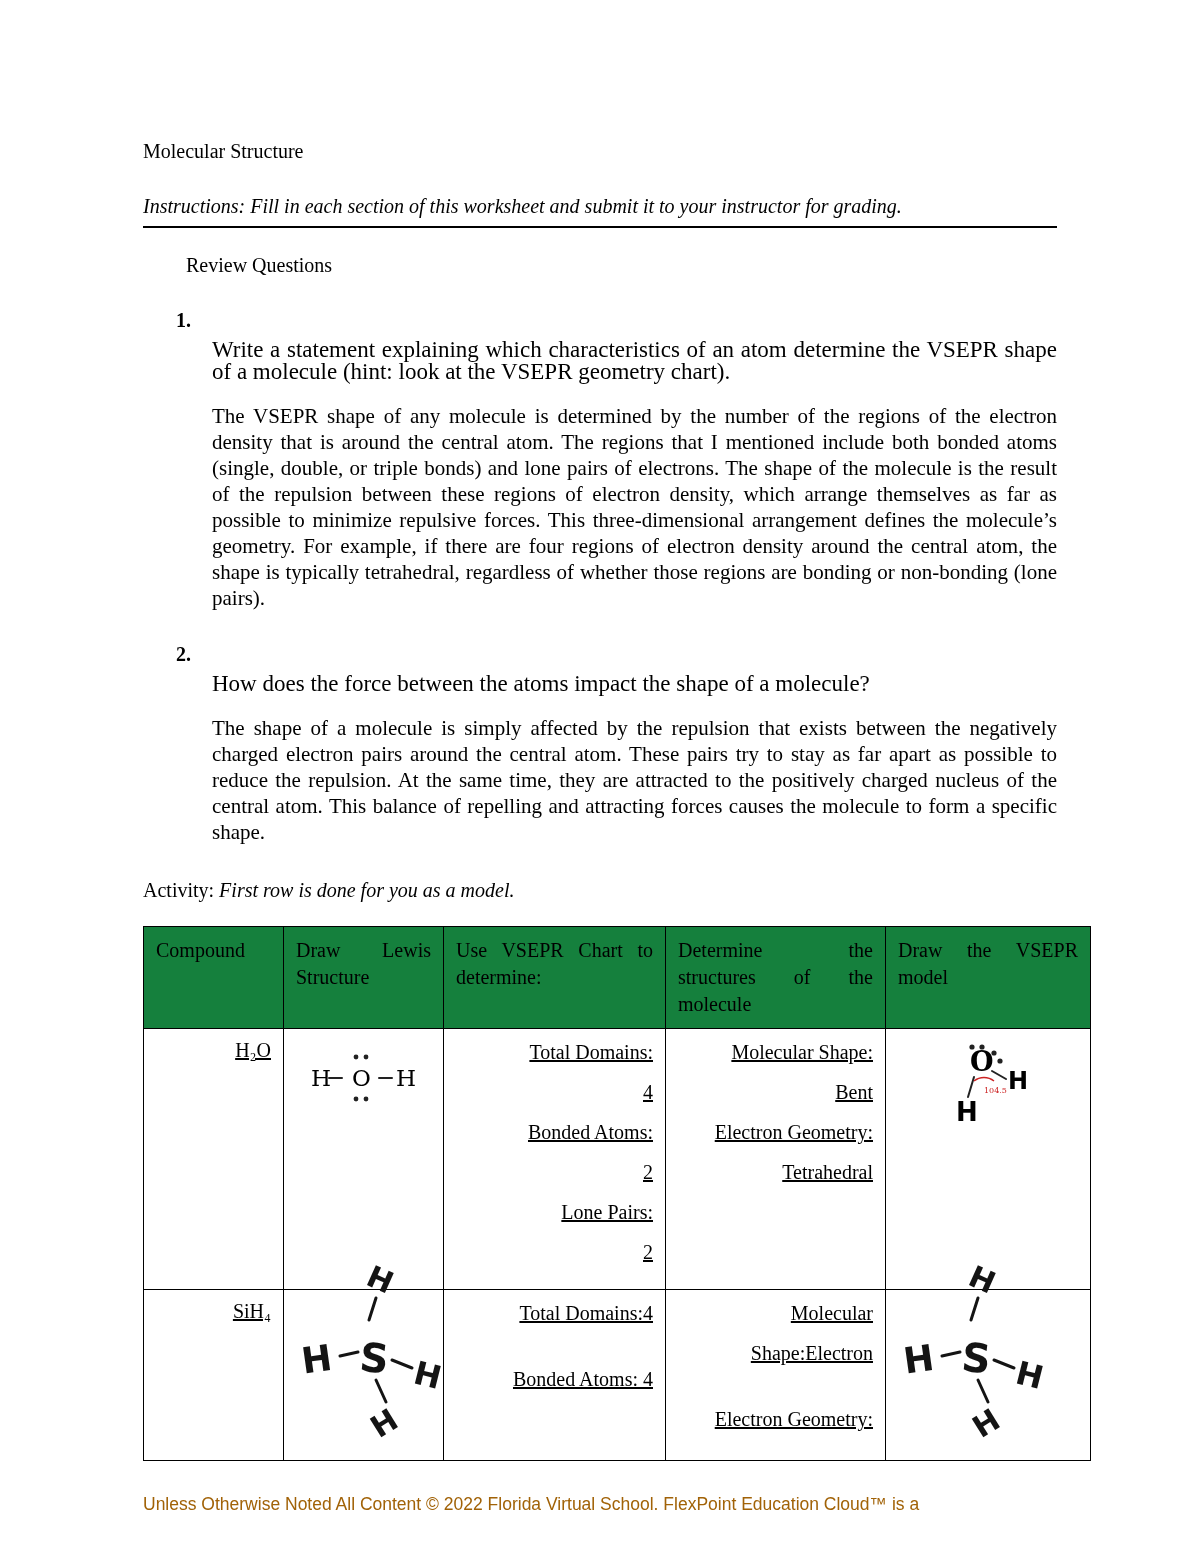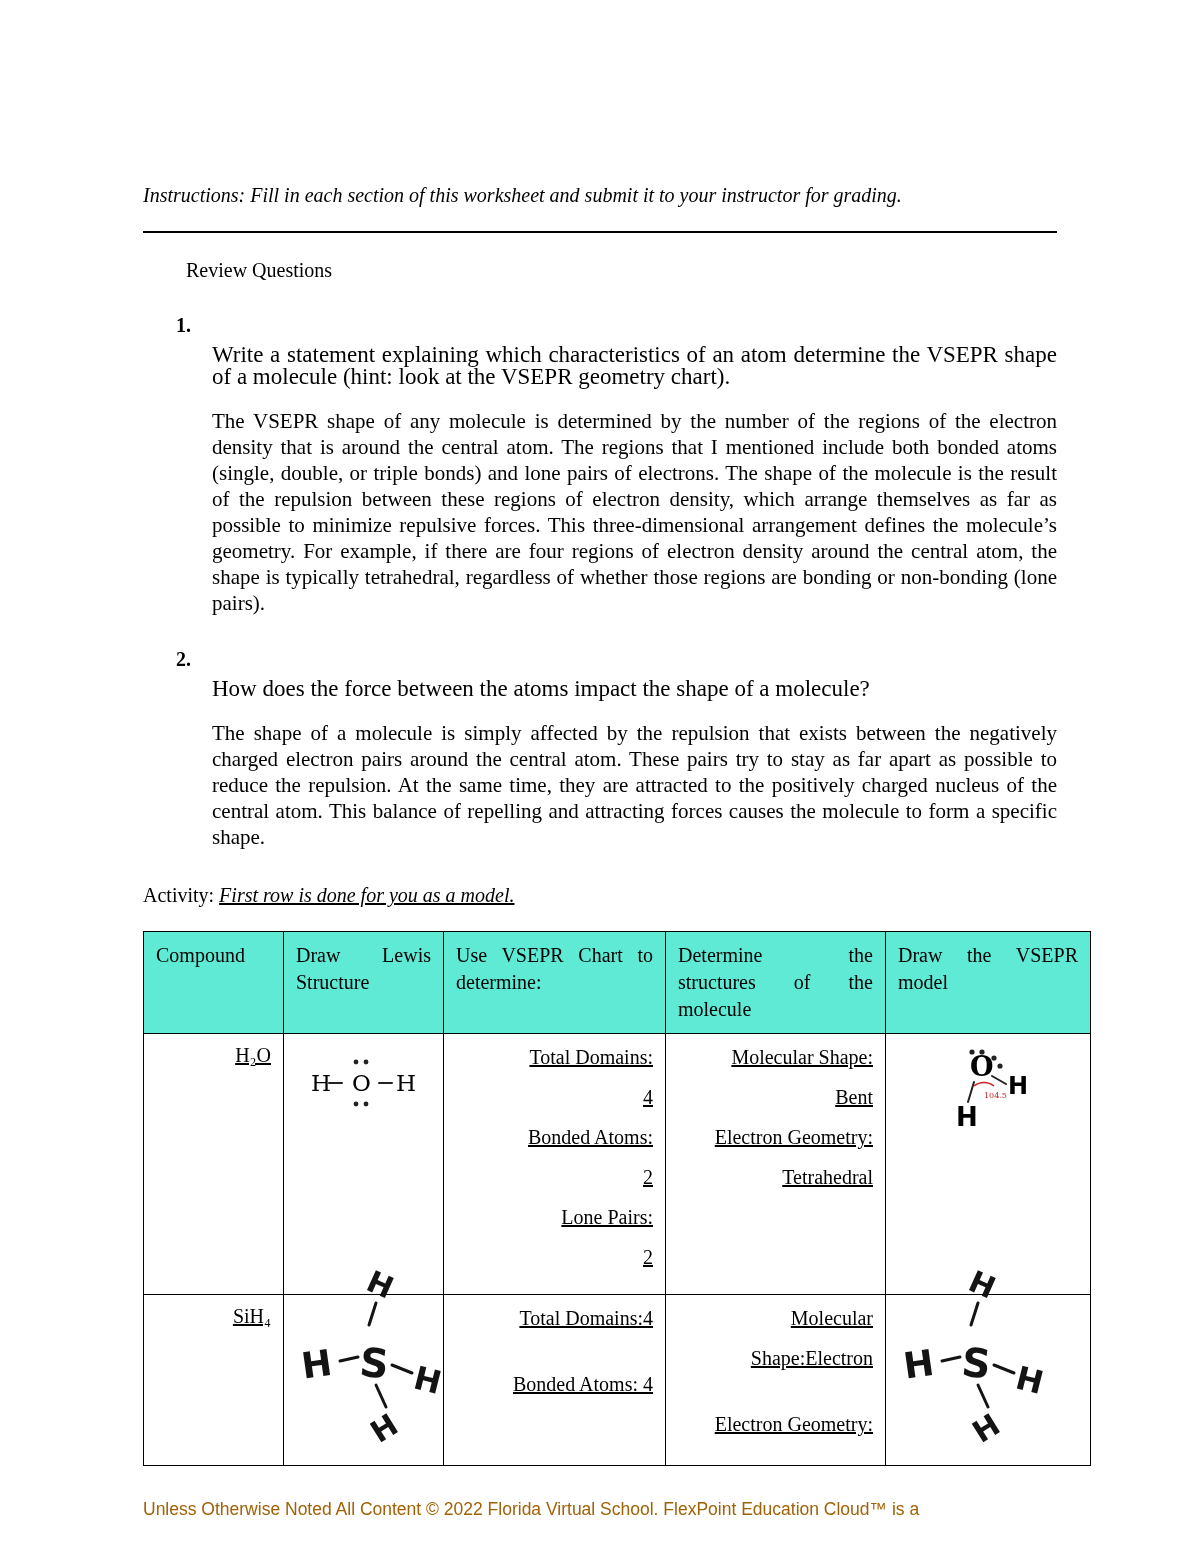--- a/index.html
+++ b/index.html
@@ -9,57 +9,57 @@
     font-family:"Liberation Serif", serif;
     color:#000;
     position:relative;
     overflow:hidden;
   }
   .content { margin-left:143px; width:914px; padding-top:140px; }
 
   .title { font-size:20px; font-weight:normal; }
 
   .instructions {
-    margin-top:44px;
+    margin-top:32px;
     font-style:italic;
     font-size:20px;
-    padding-bottom:24px;
+    padding-bottom:8px;
     border-bottom:2.5px solid #000;
   }
 
   .review-heading { margin-top:26px; font-size:20px;margin-left:43px; }
 
   .q-item { display:flex; margin-top:30px; }
   .q-num { font-weight:bold; font-size:20px; margin-left:33px; width:36px; flex:none; line-height:26px; }
   .q-text { flex:1; font-size:23px; line-height:22px; text-align:justify;margin-top:32px; }
 
   .answer {
     margin:20px 0 0 69px;
     font-size:21px; line-height:26px;
     text-align:justify;
   }
 
   .activity { margin-top:34px; font-size:20px; }
-  .activity .it { font-style:italic;text-decoration:underline; }
+  .activity .it { font-style:italic; }
 
   table.vtable {
     border-collapse:collapse;
     margin-top:24px;
     table-layout:fixed;
     width:947px;
   }
   .vtable th, .vtable td {
     border:1px solid #000;
     vertical-align:top;
     padding:10px 12px;
     font-size:20px;
     font-weight:normal;
   }
   .vtable th {
-    background:#5eead4;
+    background:#15803d;
     text-align:justify;
     height:100px;
     line-height:27px;
   }
   .vtable td { text-align:right;text-decoration:underline; }
   tr.row1 { height:243px; }
   tr.row2 { height:163px; }
 
   .cell p { margin:0 0 14px 0; line-height:26px; }
   .cell p.mt-extra { margin-top:40px; }
@@ -82,20 +82,21 @@
     font-size:17.5px;
     color:#a16207;
   }
   .footer p { margin:0 0 14px 0; line-height:26px; }
 </style>
 </head>
 <body>
 
 <div class="content">
 
+  <div class="title">Molecular Structure</div>
 
   <div class="instructions">Instructions: Fill in each section of this worksheet and submit it to your instructor for grading.</div>
 
   <div class="review-heading">Review Questions</div>
 
   <div class="q-item">
     <span class="q-num">1.</span>
     <div class="q-text">Write a statement explaining which characteristics of an atom determine the VSEPR shape of a molecule (hint: look at the VSEPR geometry chart).</div>
   </div>
   <p class="answer">The VSEPR shape of any molecule is determined by the number of the regions of the electron density that is around the central atom. The regions that I mentioned include both bonded atoms (single, double, or triple bonds) and lone pairs of electrons. The shape of the molecule is the result of the repulsion between these regions of electron density, which arrange themselves as far as possible to minimize repulsive forces. This three-dimensional arrangement defines the molecule’s geometry. For example, if there are four regions of electron density around the central atom, the shape is typically tetrahedral, regardless of whether those regions are bonding or non-bonding (lone pairs).</p>

